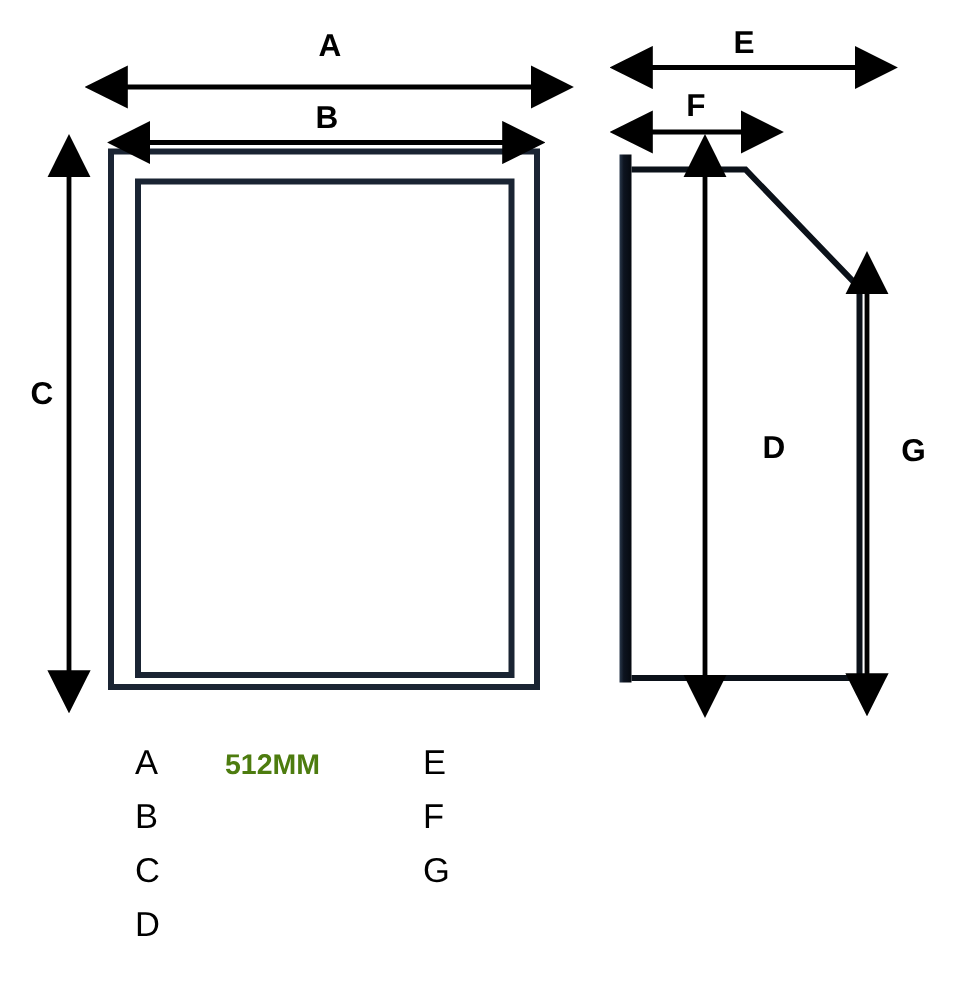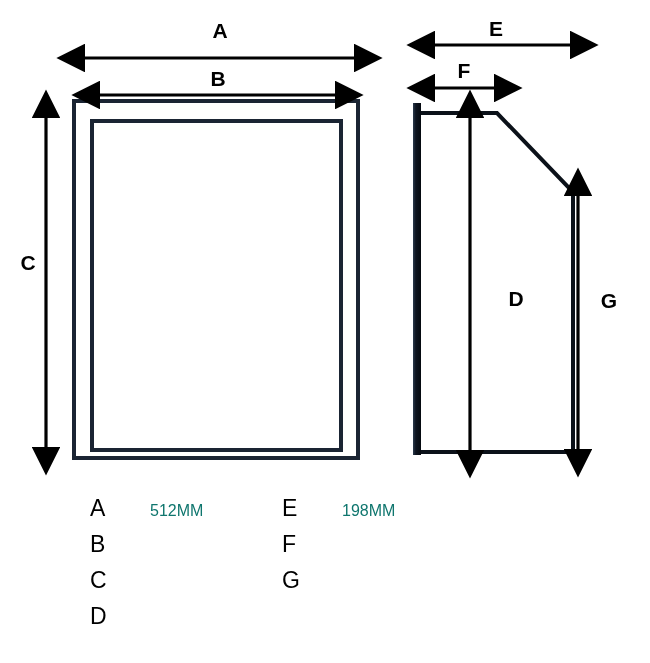--- a/index.html
+++ b/index.html
@@ -43,23 +43,23 @@
     height: 36px;
   }
   .legend-key {
     width: 60px;
     font-size: 23px;
     font-weight: 400;
     color: #000000;
     letter-spacing: 0px;
   }
   .legend-val {
-    font-size: 16px;
-    font-weight: 400;
-    color: #0f766e;
+    font-size: 19px;
+    font-weight: 700;
+    color: #4d7c0f;
     letter-spacing: 0px;
     white-space: nowrap;
   }
   .dim-label {
     position: absolute;
     font-size: 21px;
     font-weight: 700;
     color: #000000;
     text-align: center;
     line-height: 1;
@@ -140,21 +140,20 @@
         <span class="legend-key">C</span>
       </div>
       <div class="legend-row">
         <span class="legend-key">D</span>
       </div>
     </div>
 
     <div class="legend-col right">
       <div class="legend-row">
         <span class="legend-key">E</span>
-        <span class="legend-val">198MM</span>
       </div>
       <div class="legend-row">
         <span class="legend-key">F</span>
       </div>
       <div class="legend-row">
         <span class="legend-key">G</span>
       </div>
     </div>
 
   </div>

